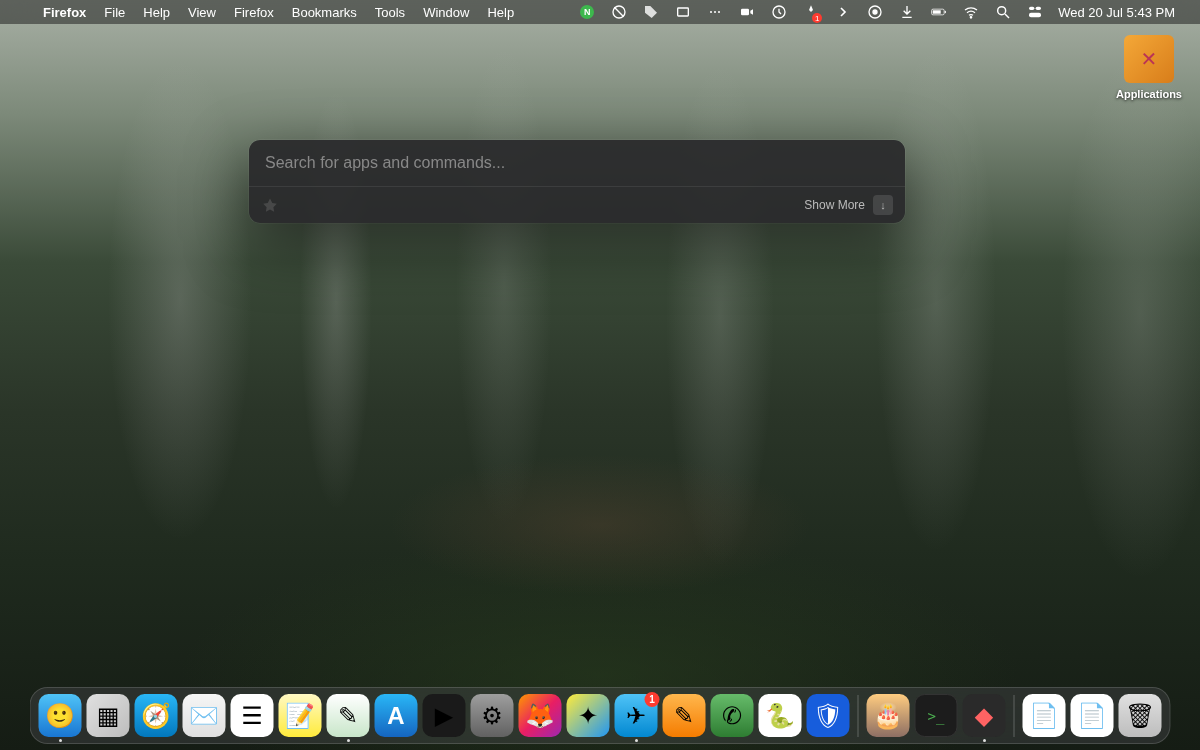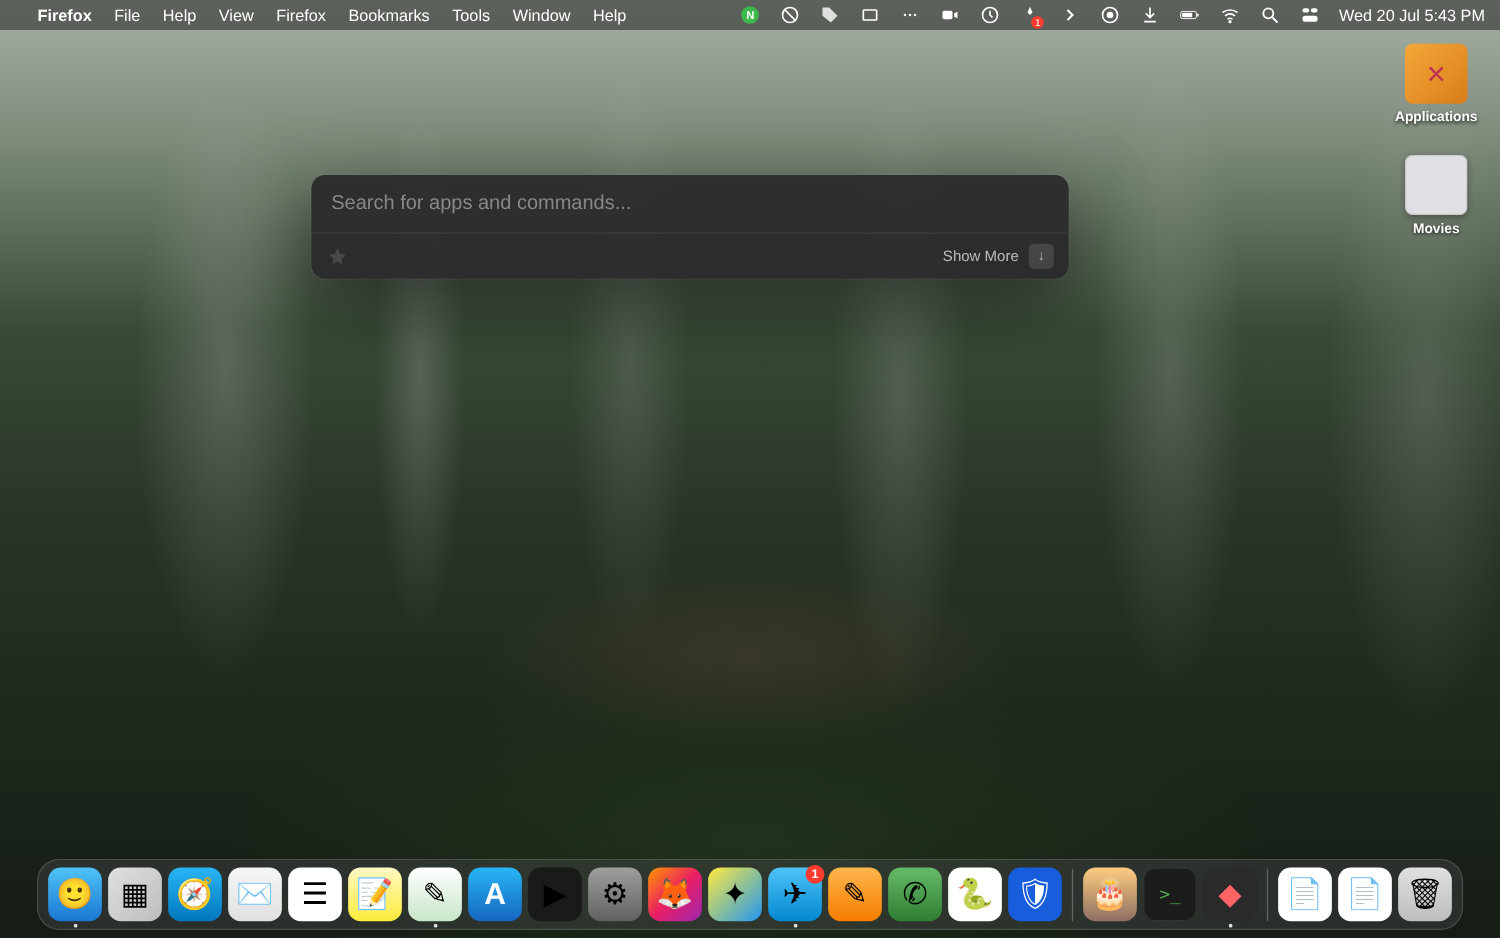--- a/index.html
+++ b/index.html
@@ -14,21 +14,21 @@
   radial-gradient(ellipse 90px 420px at 60% 42%, rgba(200,205,200,0.2), transparent 60%),
   radial-gradient(ellipse 100px 420px at 78% 40%, rgba(195,200,195,0.22), transparent 60%),
   radial-gradient(ellipse 130px 440px at 95% 42%, rgba(200,205,200,0.2), transparent 60%);
 }
 .wallpaper::after { content: ''; position: absolute; inset: 0; background:
   radial-gradient(ellipse 300px 100px at 50% 70%, rgba(90,70,50,0.4), transparent 70%),
   radial-gradient(ellipse 600px 200px at 50% 90%, rgba(40,60,30,0.6), transparent 70%);
 }
 
 
-.menubar { position: absolute; top: 0; left: 0; right: 0; height: 24px; background: rgba(20,20,20,0.5); backdrop-filter: blur(20px); display: flex; align-items: center; color: #fff; font-size: 13px; padding: 0 12px; z-index: 100; }
+.menubar { position: absolute; top: 0; left: 0; right: 0; height: 24px; background: rgba(20,20,20,0.5); backdrop-filter: blur(20px); display: flex; align-items: center; color: #fff; font-size: 13px; padding: 0 25px; z-index: 100; }
 .menubar-left { display: flex; align-items: center; gap: 18px; }
 .menubar-left .app-name { font-weight: 600; }
 .apple-logo { font-size: 15px; }
 .menubar-right { margin-left: auto; display: flex; align-items: center; gap: 14px; }
 .menubar-right .status-icon { display: flex; align-items: center; justify-content: center; width: 18px; height: 18px; color: #fff; }
 .menubar-right svg { width: 16px; height: 16px; }
 .n-badge { width: 14px; height: 14px; border-radius: 50%; background: #3db84d; color: #fff; font-size: 9px; font-weight: 700; display: flex; align-items: center; justify-content: center; }
 .rocket-badge { position: relative; }
 .rocket-badge::after { content: '1'; position: absolute; bottom: -2px; right: -2px; width: 10px; height: 10px; background: #ff3b30; border-radius: 50%; font-size: 8px; display: flex; align-items: center; justify-content: center; color: #fff; }
 .datetime { font-size: 13px; white-space: nowrap; }
@@ -36,21 +36,21 @@
 
 .desktop-icons { position: absolute; right: 18px; top: 35px; display: flex; flex-direction: column; gap: 24px; z-index: 10; }
 .desktop-icon { display: flex; flex-direction: column; align-items: center; gap: 5px; cursor: pointer; }
 .desktop-icon .icon-img { width: 50px; height: 48px; border-radius: 6px; display: flex; align-items: center; justify-content: center; }
 .desktop-icon .label { color: #fff; font-size: 11px; font-weight: 600; text-shadow: 0 1px 3px rgba(0,0,0,0.8); }
 .folder-apps { background: linear-gradient(135deg, #f4a838, #d87d1a); position: relative; }
 .folder-apps::before { content: '✕'; position: absolute; color: #b35; font-size: 20px; }
 .folder-generic { background: rgba(230,230,235,0.95); border: 1px solid rgba(0,0,0,0.1); box-shadow: 0 2px 6px rgba(0,0,0,0.3); }
 
 
-.search-window { position: absolute; left: 249px; top: 140px; width: 606px; background: rgba(40,40,42,0.92); border-radius: 11px; box-shadow: 0 20px 60px rgba(0,0,0,0.5), 0 0 0 0.5px rgba(255,255,255,0.12); z-index: 50; overflow: hidden; }
+.search-window { position: absolute; left: 249px; top: 140px; width: 656px; background: rgba(40,40,42,0.92); border-radius: 11px; box-shadow: 0 20px 60px rgba(0,0,0,0.5), 0 0 0 0.5px rgba(255,255,255,0.12); z-index: 50; overflow: hidden; }
 .search-input-row { padding: 14px 16px; }
 .search-input { width: 100%; background: transparent; border: none; outline: none; color: #e0e0e0; font-size: 16px; }
 .search-input::placeholder { color: #888; }
 .search-footer { display: flex; align-items: flex-end; padding: 8px 12px; border-top: 1px solid rgba(255,255,255,0.08); }
 .footer-left-icon { width: 18px; height: 18px; opacity: 0.5; }
 .footer-right { margin-left: auto; display: flex; align-items: center; gap: 8px; color: #bbb; font-size: 12px; }
 .key-badge { background: rgba(255,255,255,0.12); border-radius: 4px; width: 20px; height: 20px; display: flex; align-items: center; justify-content: center; font-size: 11px; }
 
 
 .dock { position: absolute; bottom: 6px; left: 50%; transform: translateX(-50%); background: rgba(80,80,85,0.35); backdrop-filter: blur(30px); border-radius: 18px; padding: 6px 8px; display: flex; align-items: center; gap: 5px; z-index: 90; border: 0.5px solid rgba(255,255,255,0.15); }
@@ -190,24 +190,20 @@
       </span>
     <span class="datetime">Wed 20 Jul  5:43 PM</span>
   </div>
 </div>
 
 <div class="desktop-icons">
   <div class="desktop-icon">
     <div class="icon-img folder-apps"></div>
     <span class="label">Applications</span>
   </div>
-  <div class="desktop-icon">
-    <div class="icon-img folder-generic"></div>
-    <span class="label">Movies</span>
-  </div>
 </div>
 
 <div class="search-window">
   <div class="search-input-row">
     <input class="search-input" type="text" placeholder="Search for apps and commands..." style="">
   </div>
   <div class="search-footer">
     <span class="footer-left-icon">
       <svg viewBox="0 0 24 24" fill="#888">
           <path d="M12 2l3 6 6 1-4.5 4.5 1 6-5.5-3-5.5 3 1-6L3 9l6-1 3-6z" opacity="0.6"></path>

